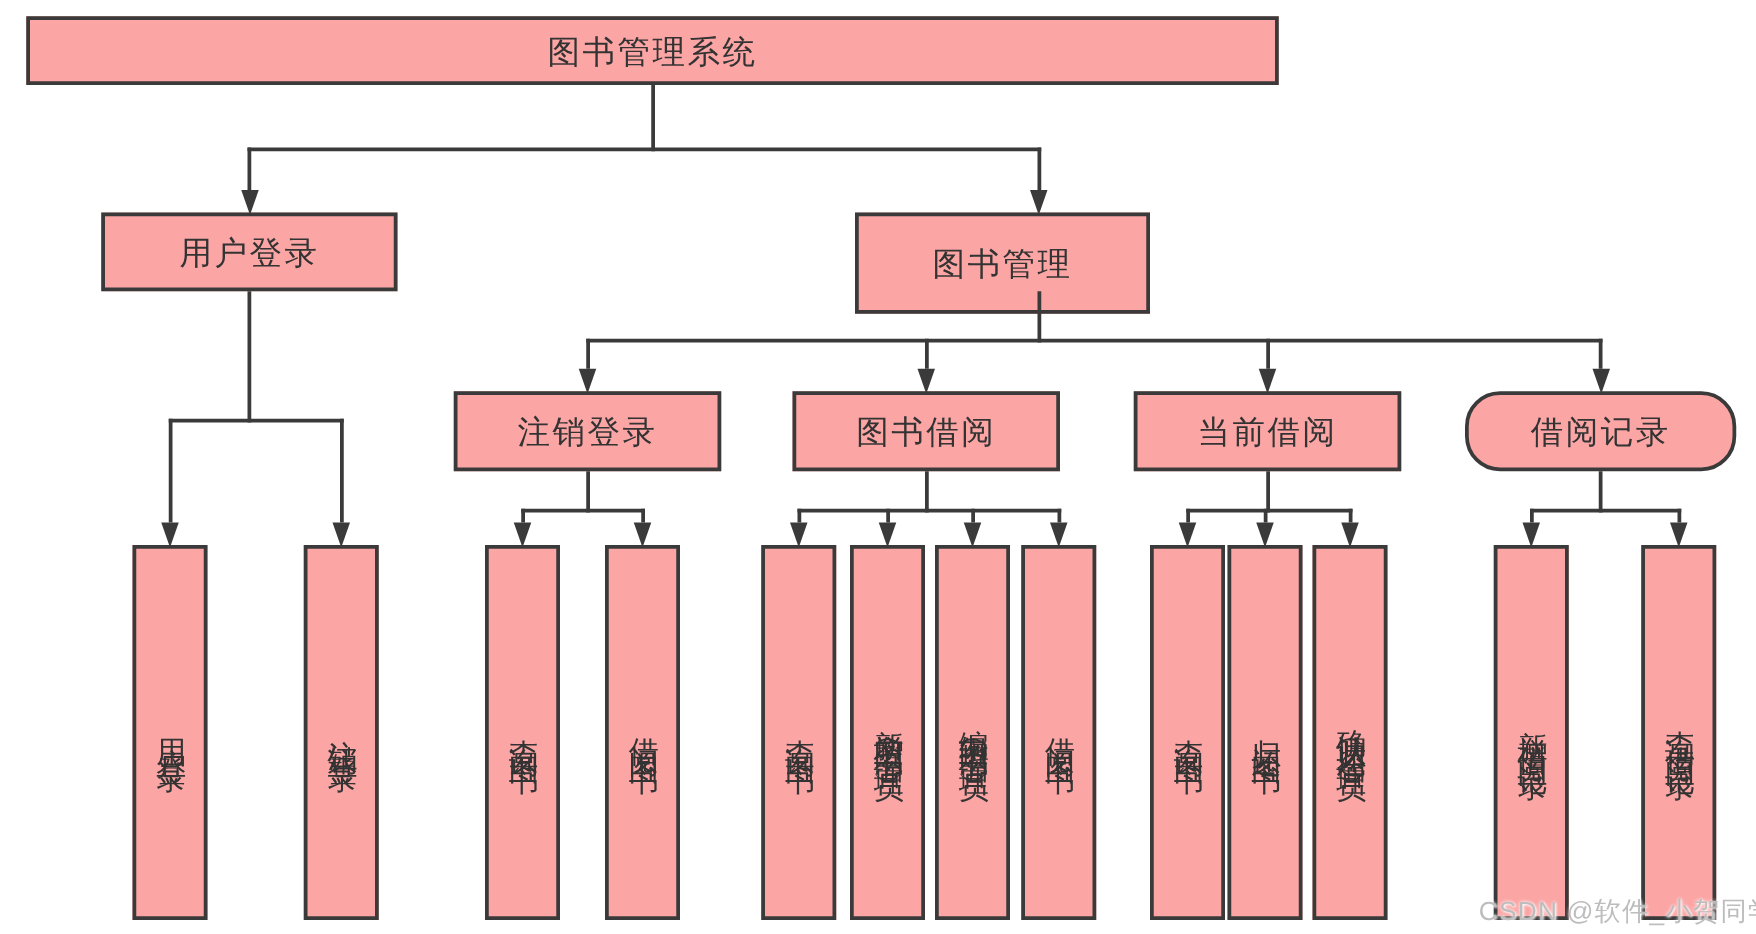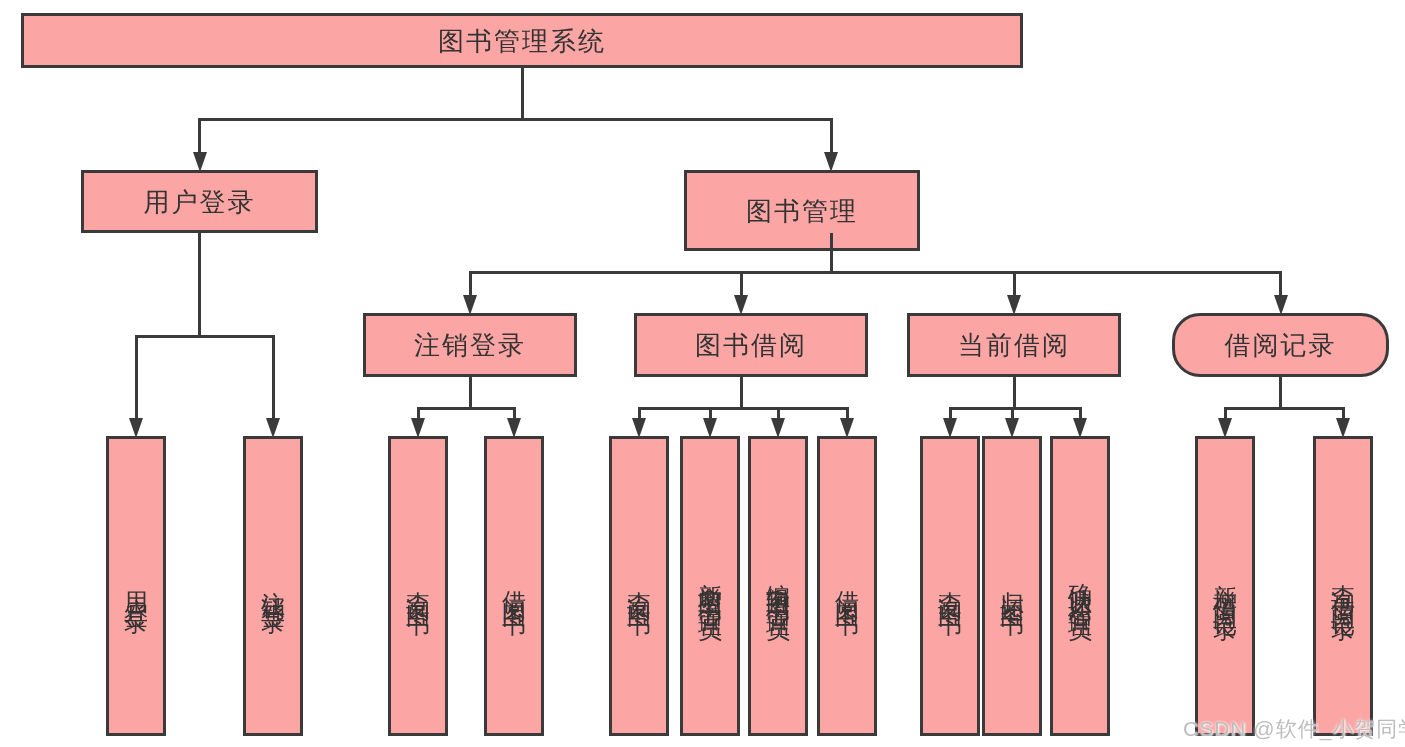--- a/index.html
+++ b/index.html
@@ -83,21 +83,21 @@
       </div>
       <div class="node v" style="left: 106px; top: 436px; width: 60px; height: 300px;">
         <span>用户登录</span>
       </div>
       <div class="node v" style="left: 243px; top: 436px; width: 60px; height: 300px;">
         <span>注销登录</span>
       </div>
       <div class="node h" style="left: 363px; top: 313px; width: 214px; height: 64px;">
         <span>注销登录</span>
       </div>
-      <div class="node h" style="left: 634px; top: 313px; width: 234px; height: 64px;">
+      <div class="node h" style="left: 634px; top: 313px; width: 214px; height: 64px;">
         <span>图书借阅</span>
       </div>
       <div class="node h" style="left: 907px; top: 313px; width: 214px; height: 64px;">
         <span>当前借阅</span>
       </div>
       <div class="node h" style="left: 1172px; top: 313px; width: 217px; height: 64px; border-radius: 28px;">
         <span>借阅记录</span>
       </div>
       <div class="node v" style="left: 388px; top: 436px; width: 60px; height: 300px;">
         <span>查询图书</span>

